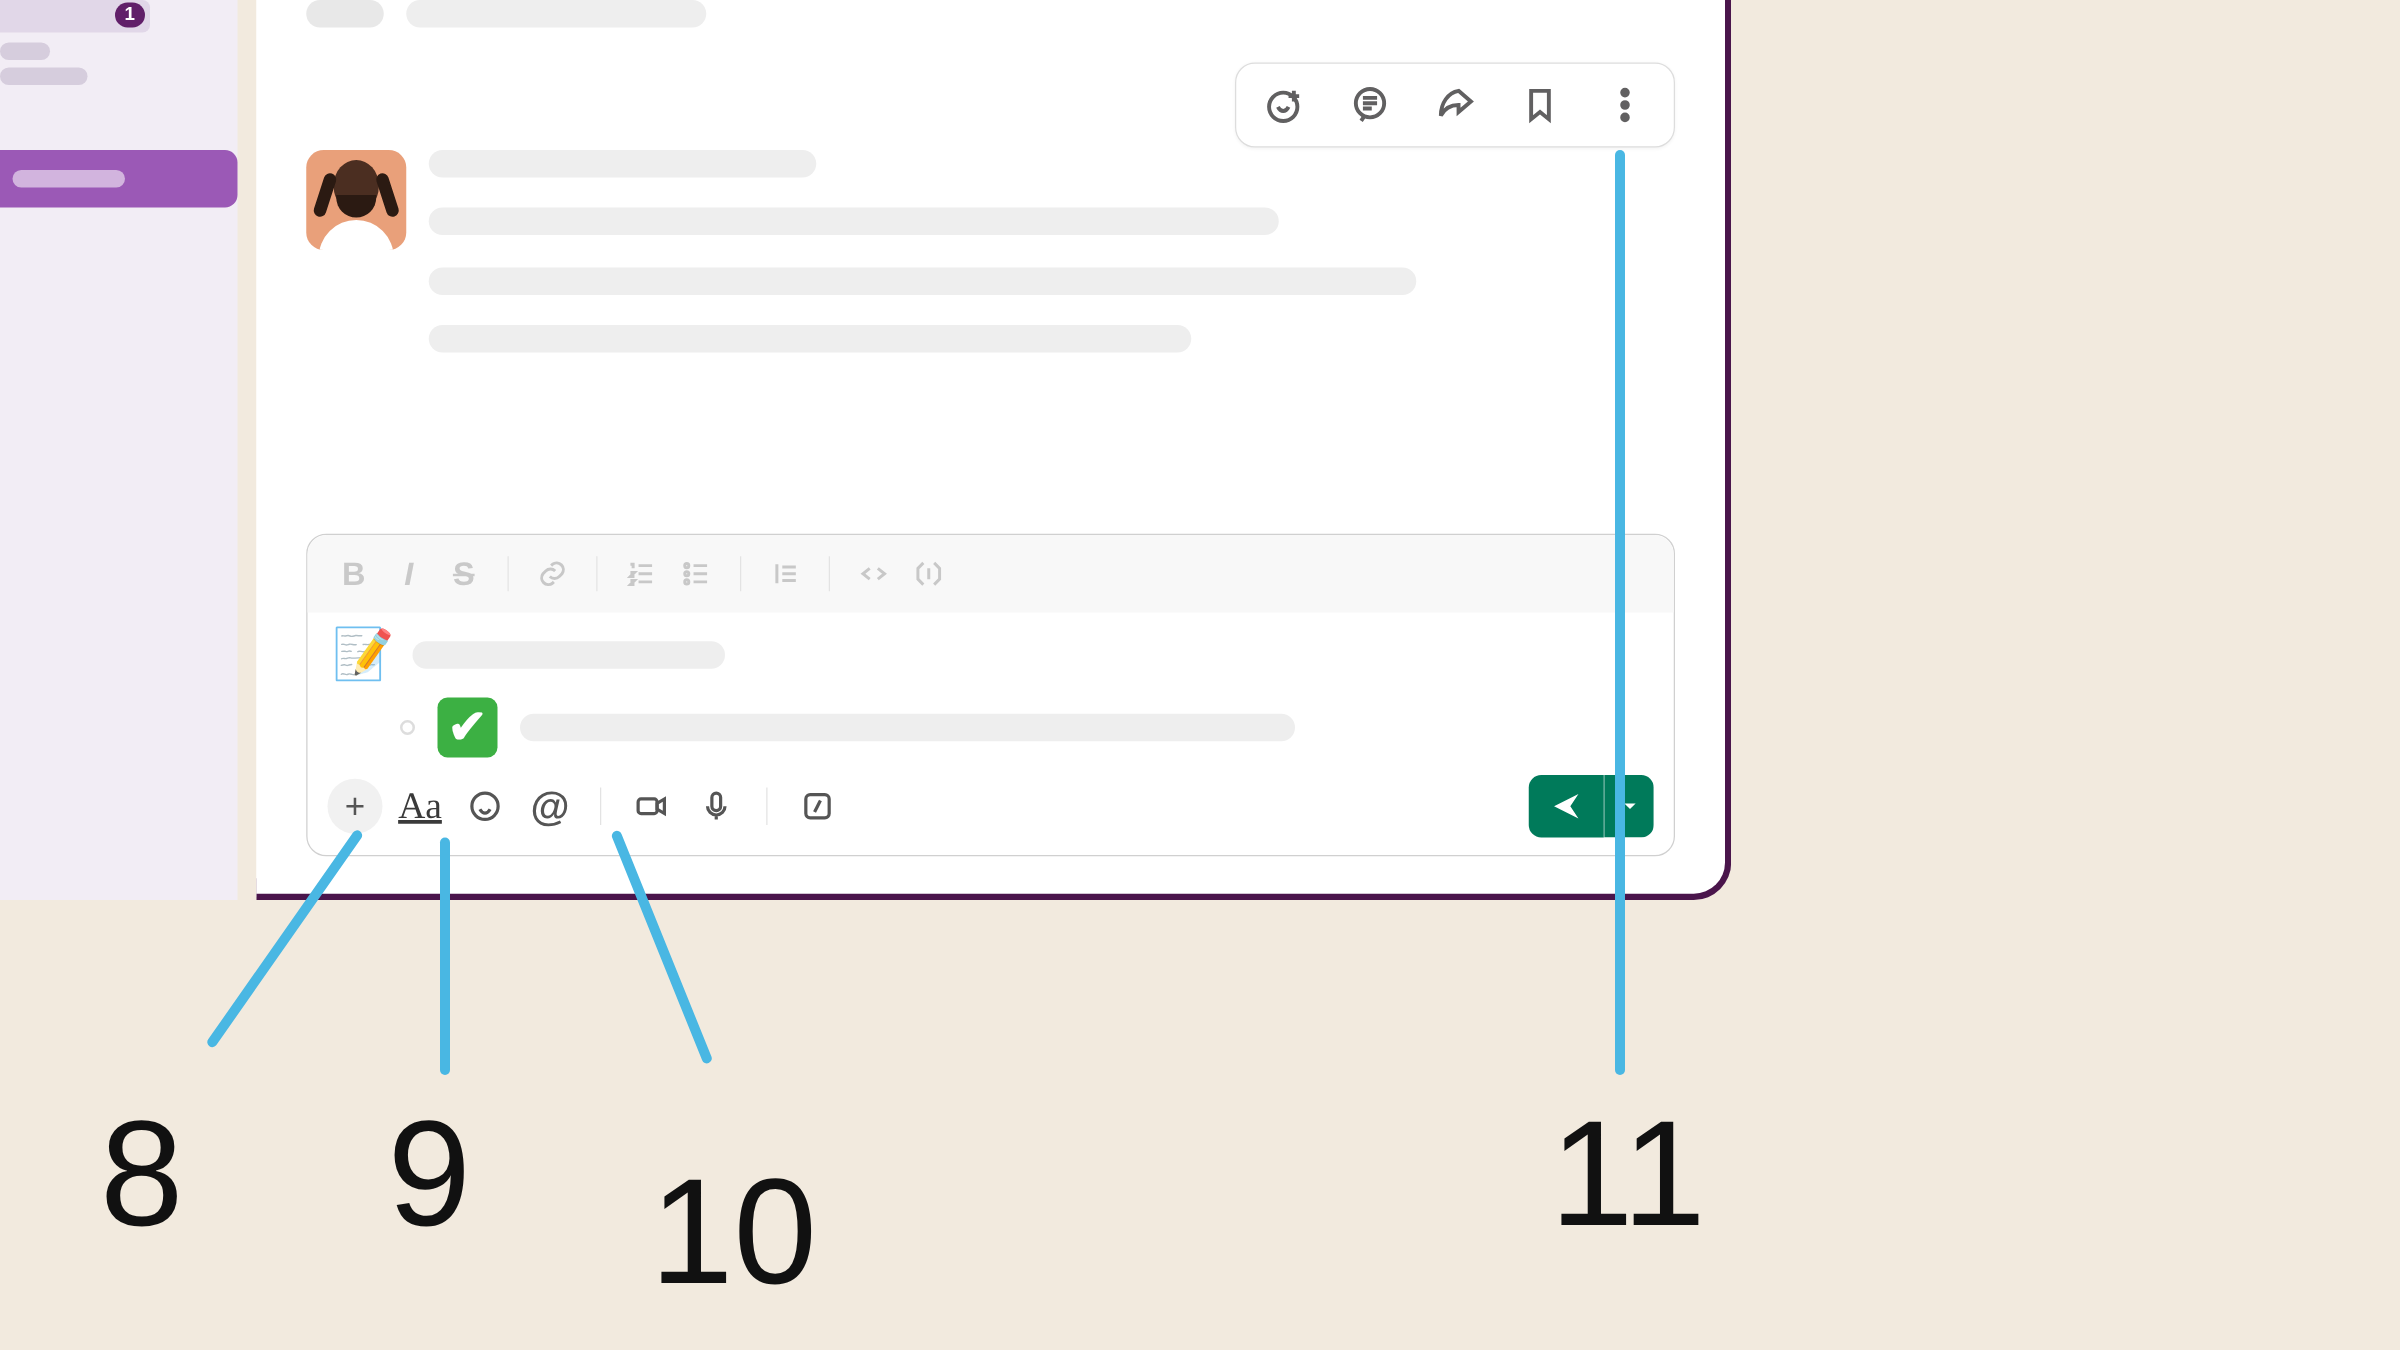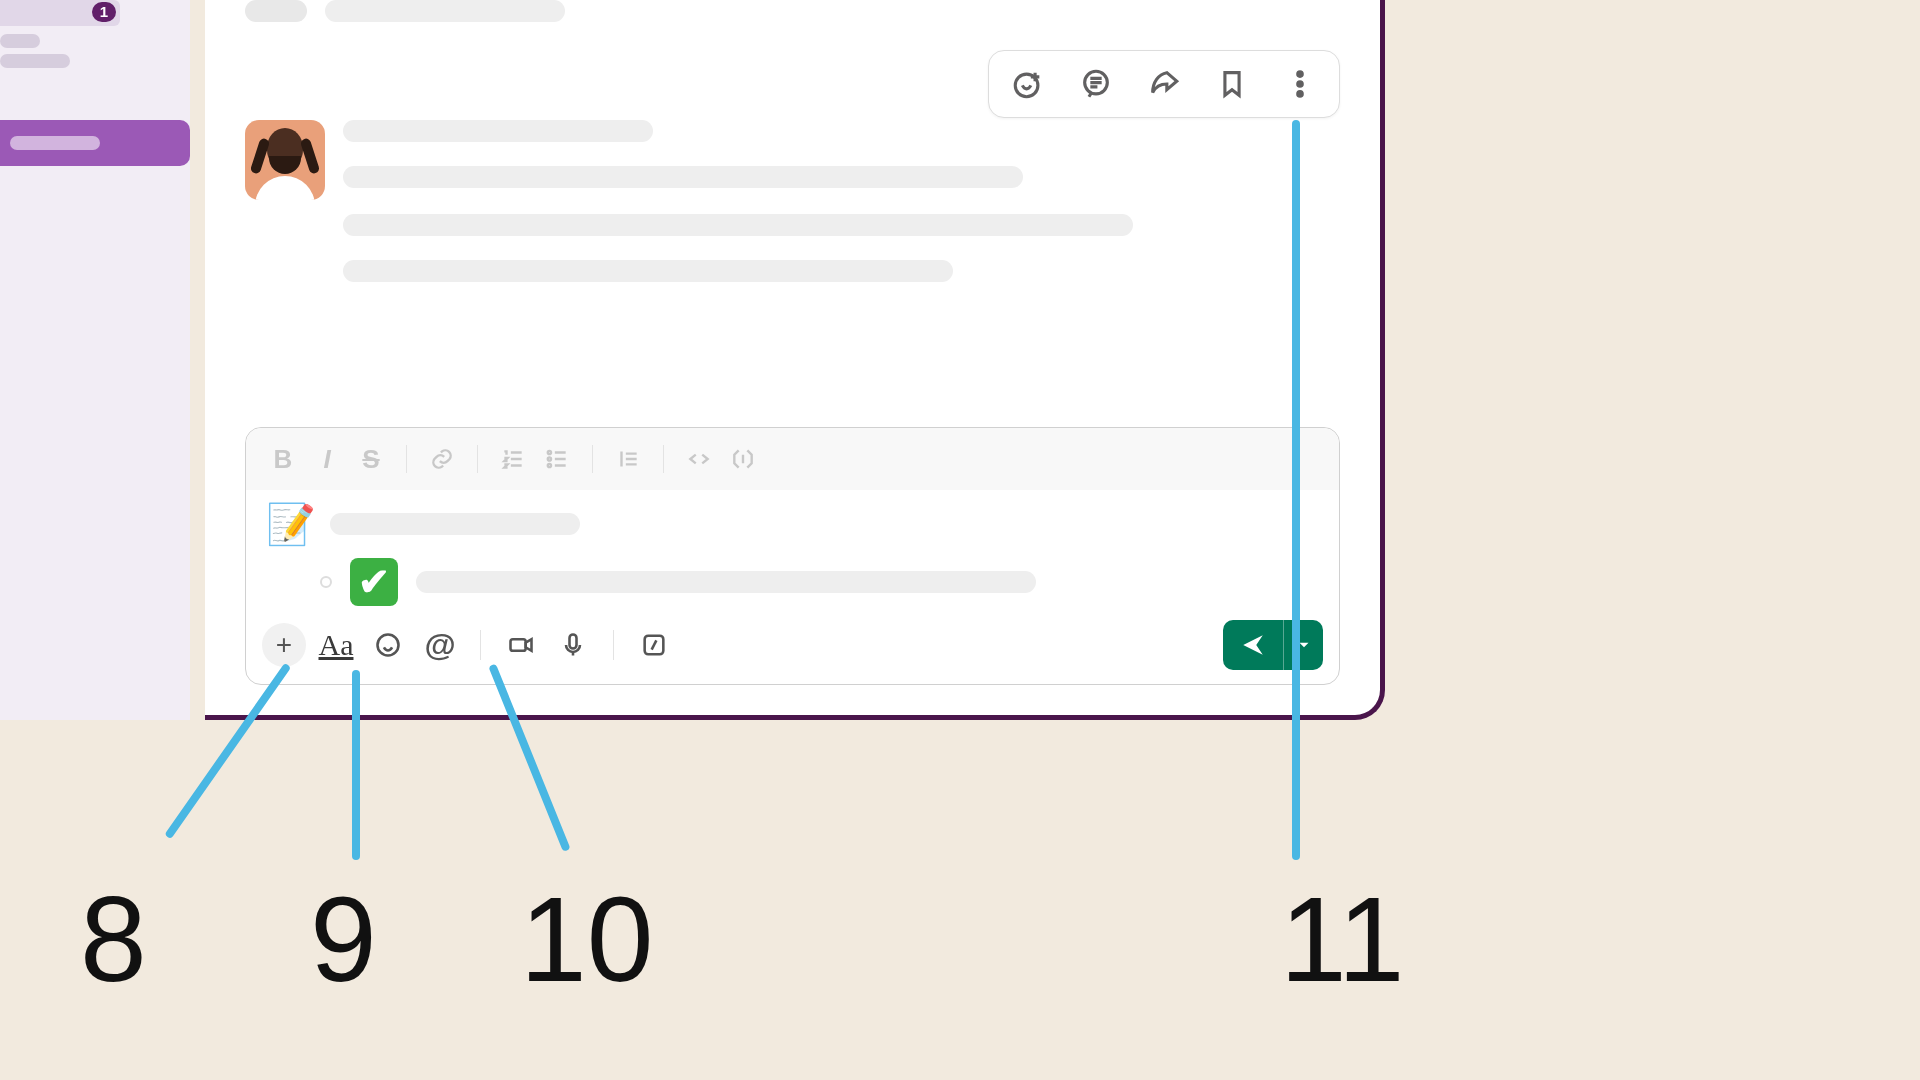--- a/index.html
+++ b/index.html
@@ -287,14 +287,14 @@
   </div>
 </div>
 
 <div class="callout-line" style="left:284px; top:665px; height:210px; transform:rotate(35deg);"></div>
 <div class="callout-line" style="left:352px; top:670px; height:190px;"></div>
 <div class="callout-line" style="left:488px; top:665px; height:200px; transform:rotate(-22deg);"></div>
 <div class="callout-line" style="left:1292px; top:120px; height:740px;"></div>
 
 <div class="callout-num" style="left:80px;  top:870px;">8</div>
 <div class="callout-num" style="left:310px; top:870px;">9</div>
-<div class="callout-num" style="left:520px; top:870px;">10</div>
-<div class="callout-num" style="left:1280px;top:870px;">11</div>
+<div class="callout-num" style="left:520px; top:916px;">10</div>
+<div class="callout-num" style="left:1240px;top:870px;">11</div>
 
 </body></html>

